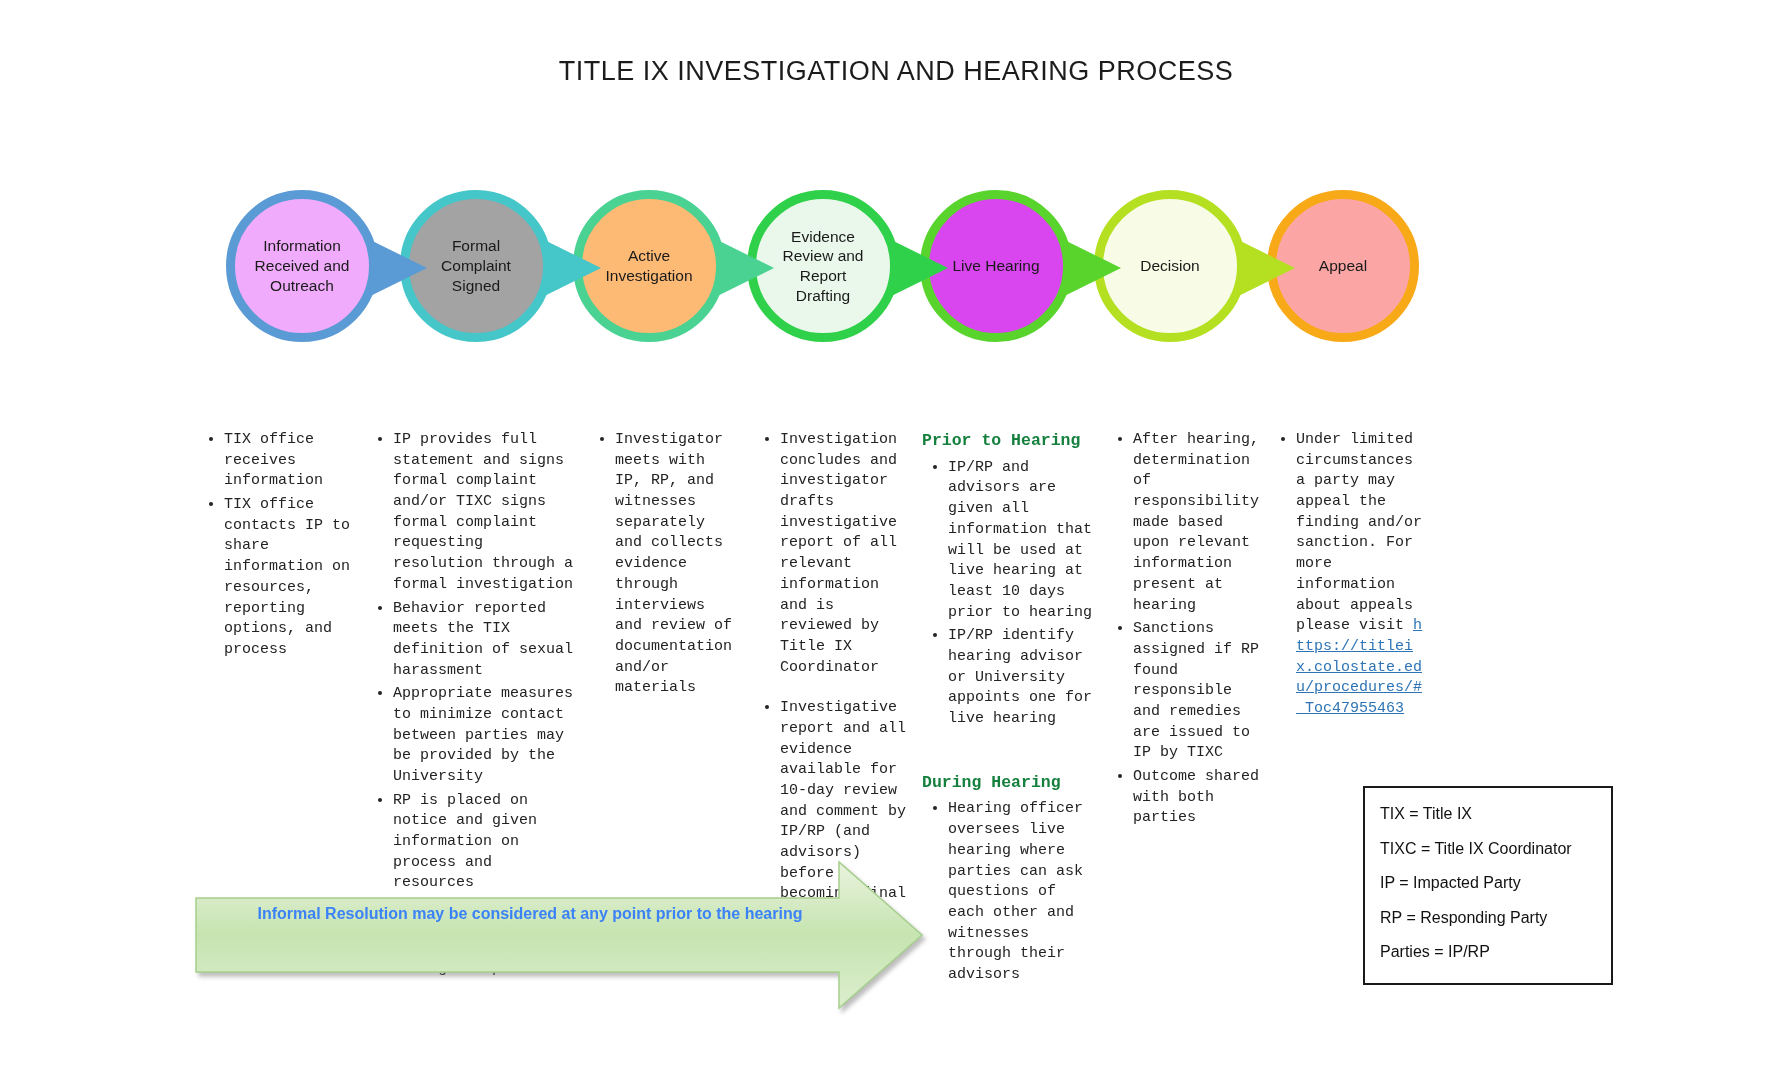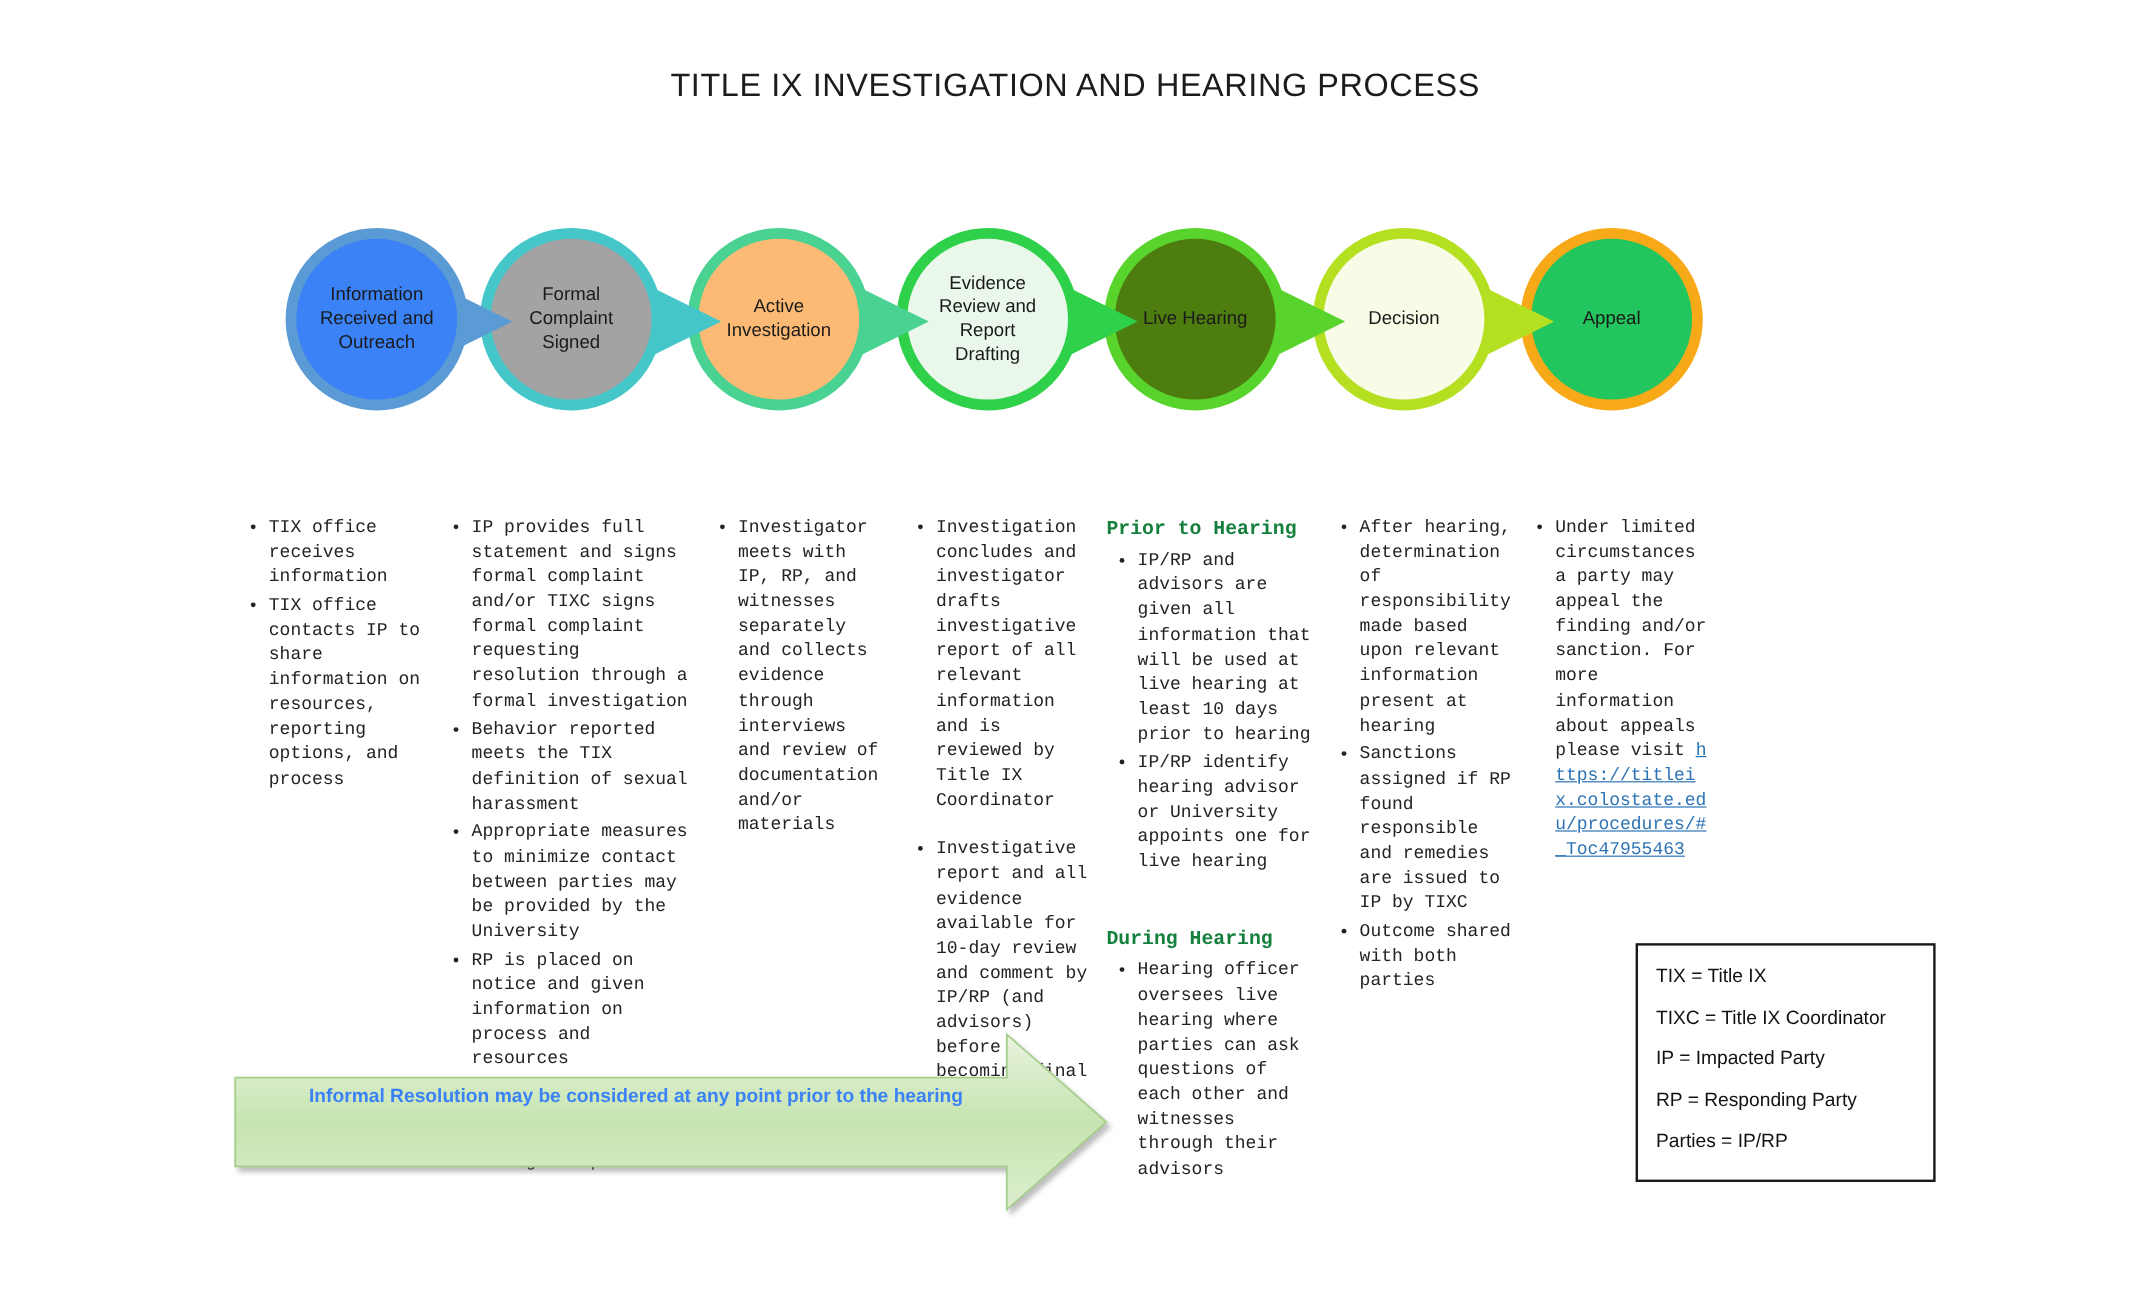--- a/index.html
+++ b/index.html
@@ -36,51 +36,51 @@
   .legend p{margin:0 0 14.5px 0;font-size:16px;line-height:1.25;color:#111;}
 </style>
 </head>
 <body>
 
 <div class="page">
 
   <div class="title">TITLE IX INVESTIGATION AND HEARING PROCESS</div>
 
   <div>
-    <div class="circle" style="left: 238px; z-index: 40; border-color: rgb(91, 155, 213); background: #3b82f6; text-align: center;">
+    <div class="circle" style="left: 226px; z-index: 40; border-color: rgb(91, 155, 213); background: #f0abfc; text-align: center;">
       <span class="clabel">Information Received and Outreach</span>
     </div>
     <div class="tri" style="left: 332px; z-index: 39; border-left-color: rgb(91, 155, 213);"></div>
 
     <div class="circle" style="left: 400px; z-index: 38; border-color: rgb(69, 198, 201); background: #a3a3a3;">
       <span class="clabel">Formal Complaint Signed</span>
     </div>
     <div class="tri" style="left: 506px; z-index: 37; border-left-color: rgb(69, 198, 201);"></div>
 
     <div class="circle" style="left: 573px; z-index: 36; border-color: rgb(73, 210, 146); background: #fdba74;">
       <span class="clabel">Active Investigation</span>
     </div>
     <div class="tri" style="left: 679px; z-index: 35; border-left-color: rgb(73, 210, 146);"></div>
 
     <div class="circle" style="left: 747px; z-index: 34; border-color: rgb(48, 209, 74); background: rgb(234, 248, 235);">
       <span class="clabel">Evidence Review and Report Drafting</span>
     </div>
     <div class="tri" style="left: 853px; z-index: 33; border-left-color: rgb(48, 209, 74);"></div>
 
-    <div class="circle" style="left: 920px; z-index: 32; border-color: rgb(89, 212, 45); background: #4d7c0f;">
+    <div class="circle" style="left: 920px; z-index: 32; border-color: rgb(89, 212, 45); background: #d946ef;">
       <span class="clabel">Live Hearing</span>
     </div>
     <div class="tri" style="left: 1026px; z-index: 31; border-left-color: rgb(89, 212, 45);"></div>
 
     <div class="circle" style="left: 1094px; z-index: 30; border-color: rgb(181, 224, 34); background: rgb(248, 251, 229);">
       <span class="clabel">Decision</span>
     </div>
     <div class="tri" style="left: 1200px; z-index: 29; border-left-color: rgb(181, 224, 34);"></div>
 
-    <div class="circle" style="left: 1267px; z-index: 28; border-color: rgb(248, 169, 24); background: #22c55e;">
+    <div class="circle" style="left: 1267px; z-index: 28; border-color: rgb(248, 169, 24); background: #fca5a5;">
       <span class="clabel">Appeal</span>
     </div>
   </div>
 
   <div class="col" style="left:207px;width:150px">
     <ul>
       <li>TIX office receives information</li>
       <li>TIX office contacts IP to share information on resources, reporting options, and process</li>
     </ul>
   </div>

